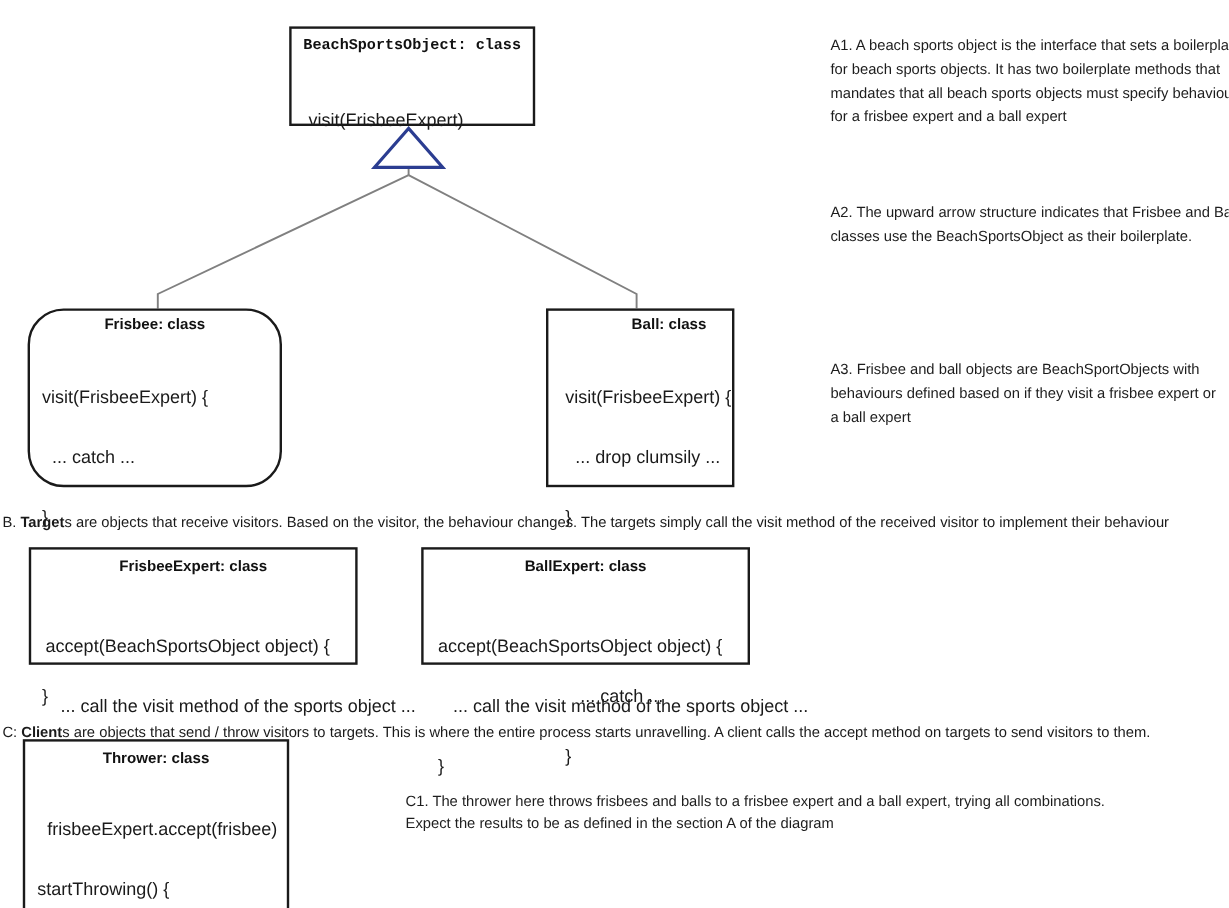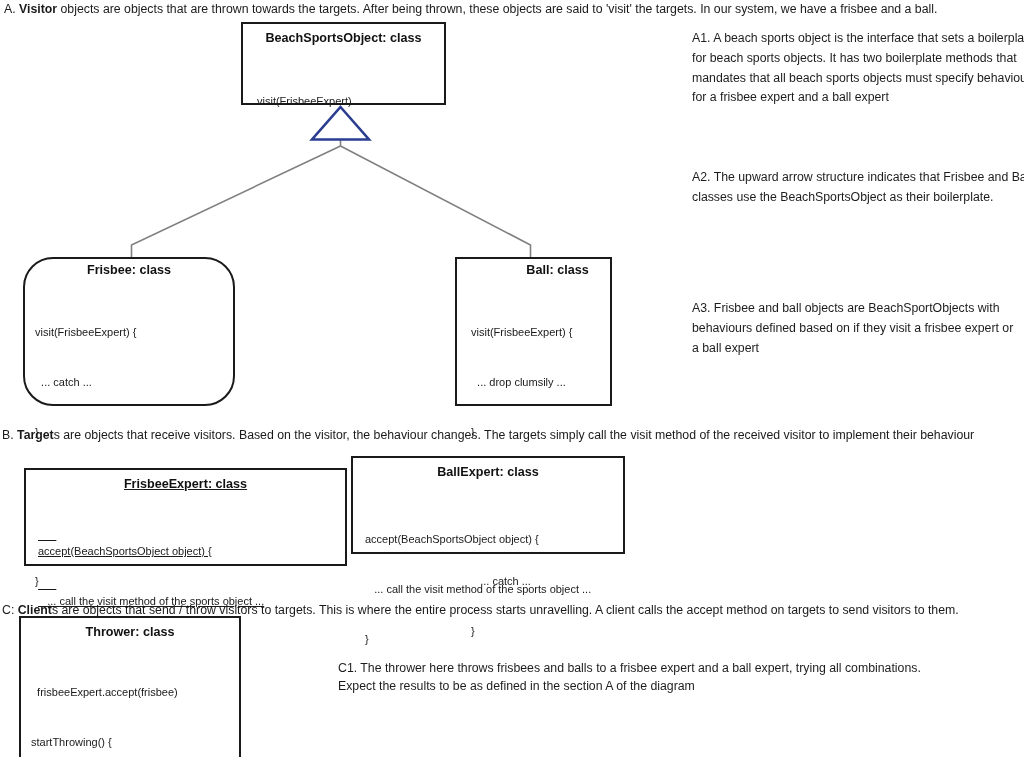--- a/index.html
+++ b/index.html
@@ -39,21 +39,21 @@
     border: 2px solid #1a1a1a;
   }
   .uml-title {
     text-align: center;
     font-weight: bold;
     font-size: 12.6px;
     line-height: 16px;
     color: #111111;
   }
   .uml-body {
-    font-size: 11px;
+    font-size: 15px;
     line-height: 16.6px;
     color: #1a1a1a;
     white-space: pre;
   }
   .uml-body .ln { display: block; }
   .uml-body .ln.blank { height: 16.6px; }
 
   
   .note {
     position: absolute;
@@ -82,26 +82,23 @@
 
     <path d="M340.5 140 L340.5 146" stroke="#808080" stroke-width="1.6" fill="none"></path>
 
     <path d="M340.5 146 L131.5 245 L131.5 257" stroke="#808080" stroke-width="1.6" fill="none" stroke-linejoin="miter"></path>
 
     <path d="M340.5 146 L530.5 245 L530.5 257" stroke="#808080" stroke-width="1.6" fill="none" stroke-linejoin="miter"></path>
 
     <path d="M340.5 107 L369 139.5 L312 139.5 Z" fill="#ffffff" stroke="#2b3d91" stroke-width="2.6" stroke-linejoin="miter"></path>
   </svg>
 
-  <div class="caption" style="left:4px; top:2px;">
-    <span>A. </span><b>Visitor</b><span> objects are objects that are thrown towards the targets. After being thrown, these objects are said to 'visit' the targets. In our system, we have a frisbee and a ball.</span>
-  </div>
 
   <div class="uml-box" style="left:241px; top:22px; width:205px; height:83px;">
-    <div class="uml-title" style="margin-top:6px;">BeachSportsObject: class</div>
+    <div class="uml-title" style="margin-top:6px;font-family:Liberation Mono, monospace;">BeachSportsObject: class</div>
     <div class="uml-body" style="margin-top:14px; margin-left:14px;">
       <span class="ln">visit(FrisbeeExpert)</span>
     </div>
   </div>
 
   <div class="uml-box" style="left:23px; top:257px; width:212px; height:149px;border-radius:30px;">
     <div class="uml-title" style="margin-top:3px;">Frisbee: class</div>
     <div class="uml-body" style="margin-top:13px; margin-left:10px;">
       <span class="ln">visit(FrisbeeExpert) {</span>
       <span class="ln">  ... catch ...</span>
@@ -140,21 +137,21 @@
   <div class="note" style="left:692px; top:299px; width:336px;">
     <span class="ln">A3. Frisbee and ball objects are BeachSportObjects with</span>
     <span class="ln">behaviours defined based on if they visit a frisbee expert or</span>
     <span class="ln">a ball expert</span>
   </div>
 
   <div class="caption" style="left:2px; top:428px;">
     <span>B. </span><b>Target</b><span>s are objects that receive visitors. Based on the visitor, the behaviour changes. The targets simply call the visit method of the received visitor to implement their behaviour</span>
   </div>
 
-  <div class="uml-box" style="left:24px; top:468px; width:323px; height:98px;text-decoration:underline;">
+  <div class="uml-box" style="left:24px; top:456px; width:274px; height:98px;">
     <div class="uml-title" style="margin-top:6px;">FrisbeeExpert: class</div>
     <div class="uml-body" style="margin-top:18px; margin-left:12px;">
       <span class="ln">accept(BeachSportsObject object) {</span>
       <span class="ln">   ... call the visit method of the sports object ...</span>
       <span class="ln">}</span>
     </div>
   </div>
 
   <div class="uml-box" style="left:351px; top:456px; width:274px; height:98px;">
     <div class="uml-title" style="margin-top:6px;">BallExpert: class</div>

